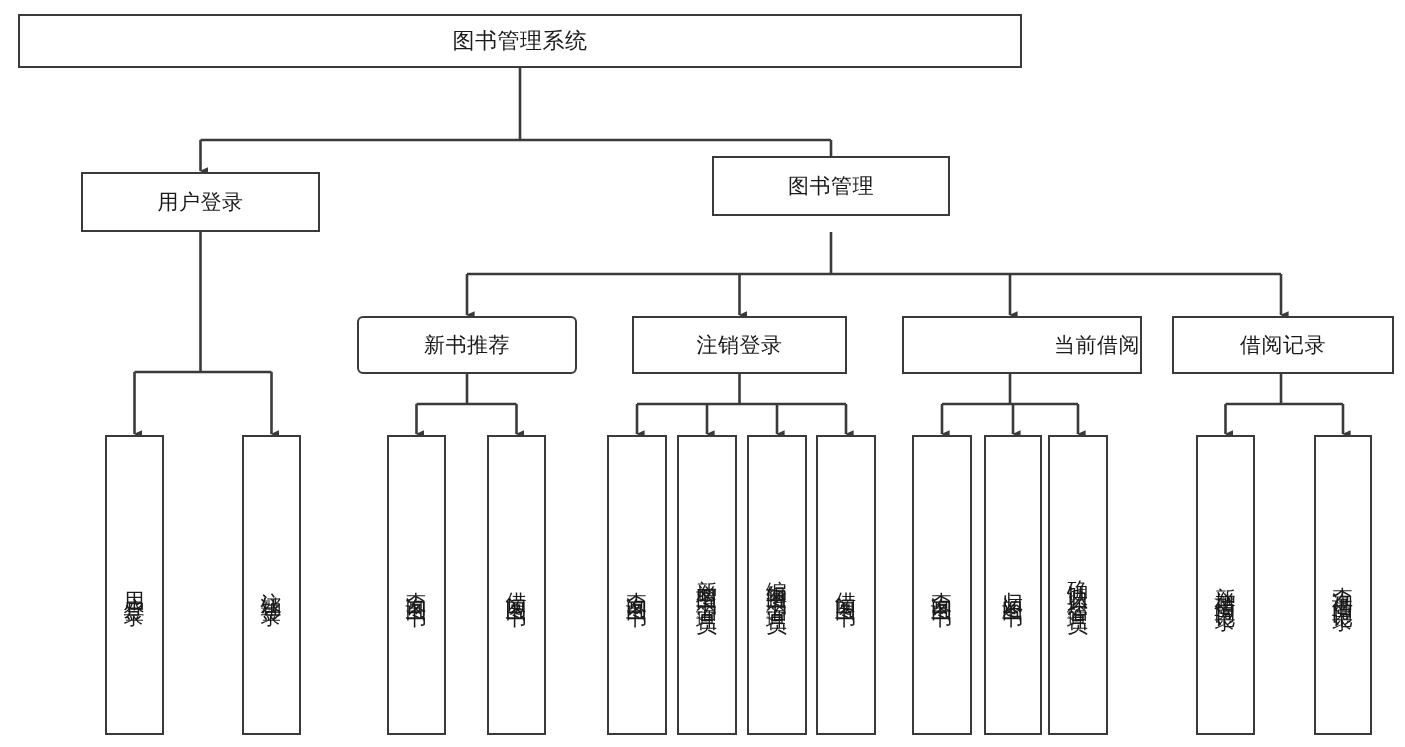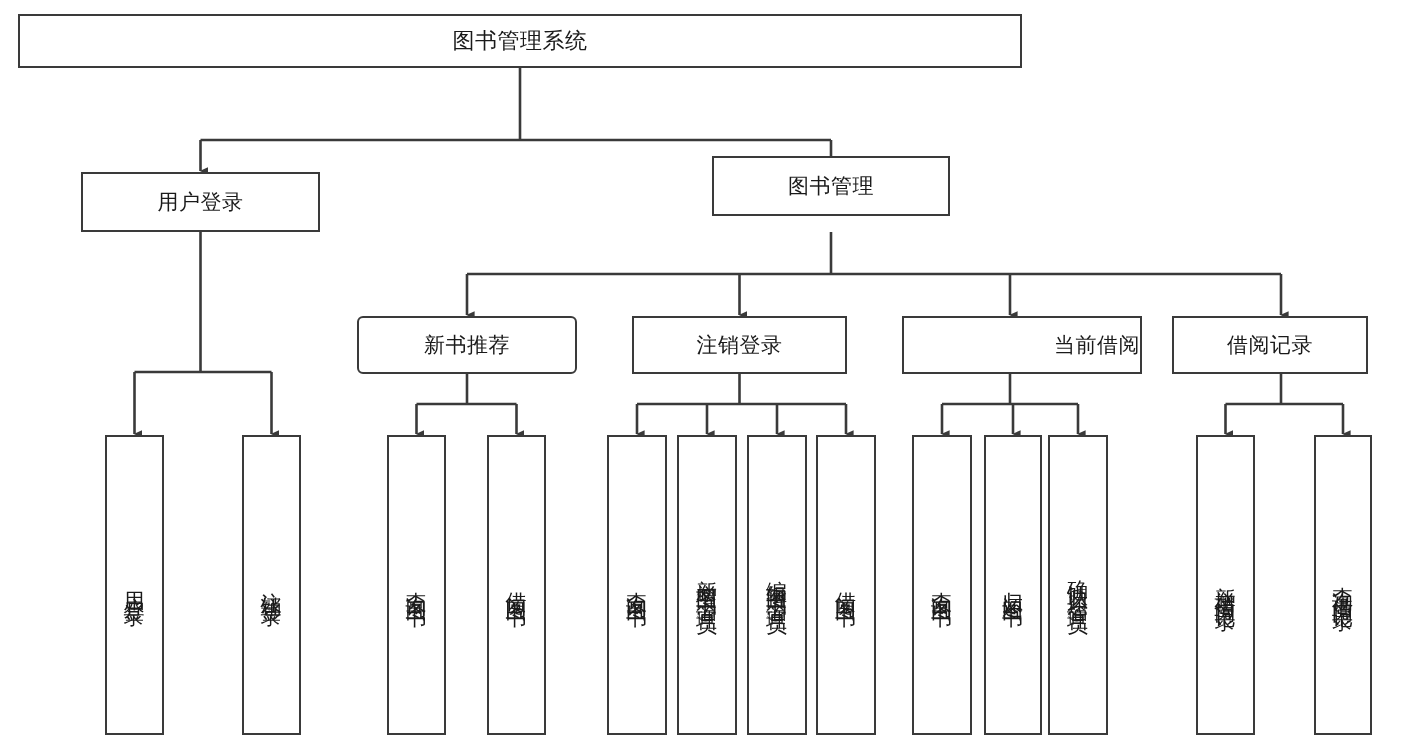--- a/index.html
+++ b/index.html
@@ -132,21 +132,21 @@
       </div>
       <div class="node horizontal" style="left: 357px; top: 316px; width: 220px; height: 58px; border-radius: 6px;">
         <span class="label">新书推荐</span>
       </div>
       <div class="node horizontal" style="left: 632px; top: 316px; width: 215px; height: 58px;">
         <span class="label">注销登录</span>
       </div>
       <div class="node horizontal" style="left: 902px; top: 316px; width: 240px; height: 58px; justify-content: flex-end;">
         <span class="label">当前借阅</span>
       </div>
-      <div class="node horizontal" style="left: 1172px; top: 316px; width: 196px; height: 58px;">
+      <div class="node horizontal" style="left: 1172px; top: 316px; width: 222px; height: 58px;">
         <span class="label">借阅记录</span>
       </div>
       <div class="node vertical" style="left: 105px; top: 435px; width: 59px; height: 300px;">
         <span class="label">用户登录</span>
       </div>
       <div class="node vertical" style="left: 242px; top: 435px; width: 59px; height: 300px;">
         <span class="label">注销登录</span>
       </div>
       <div class="node vertical" style="left: 387px; top: 435px; width: 59px; height: 300px;">
         <span class="label">查询图书</span>

